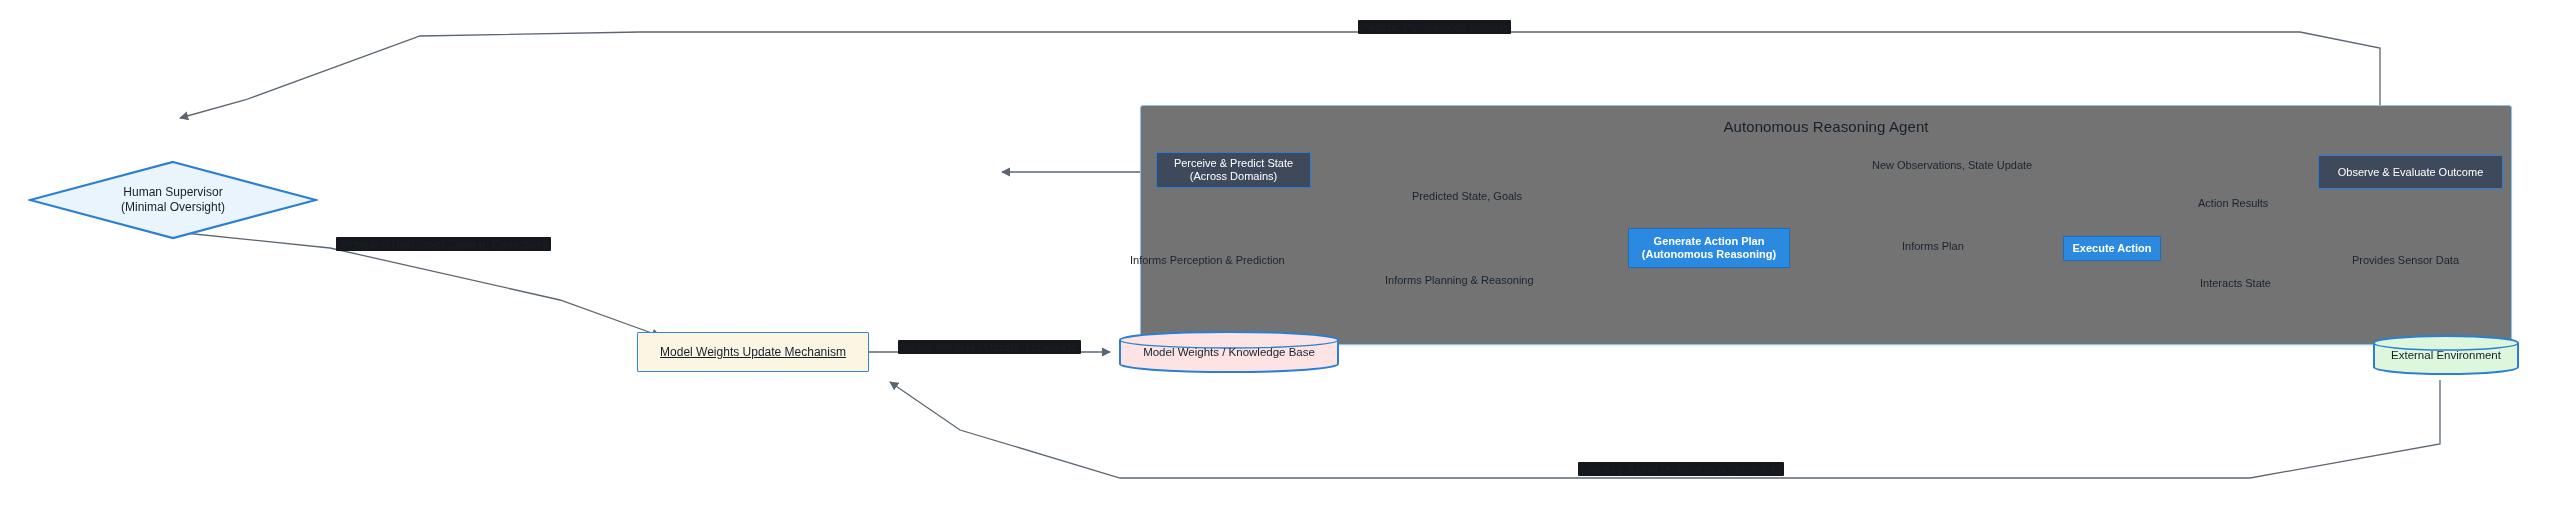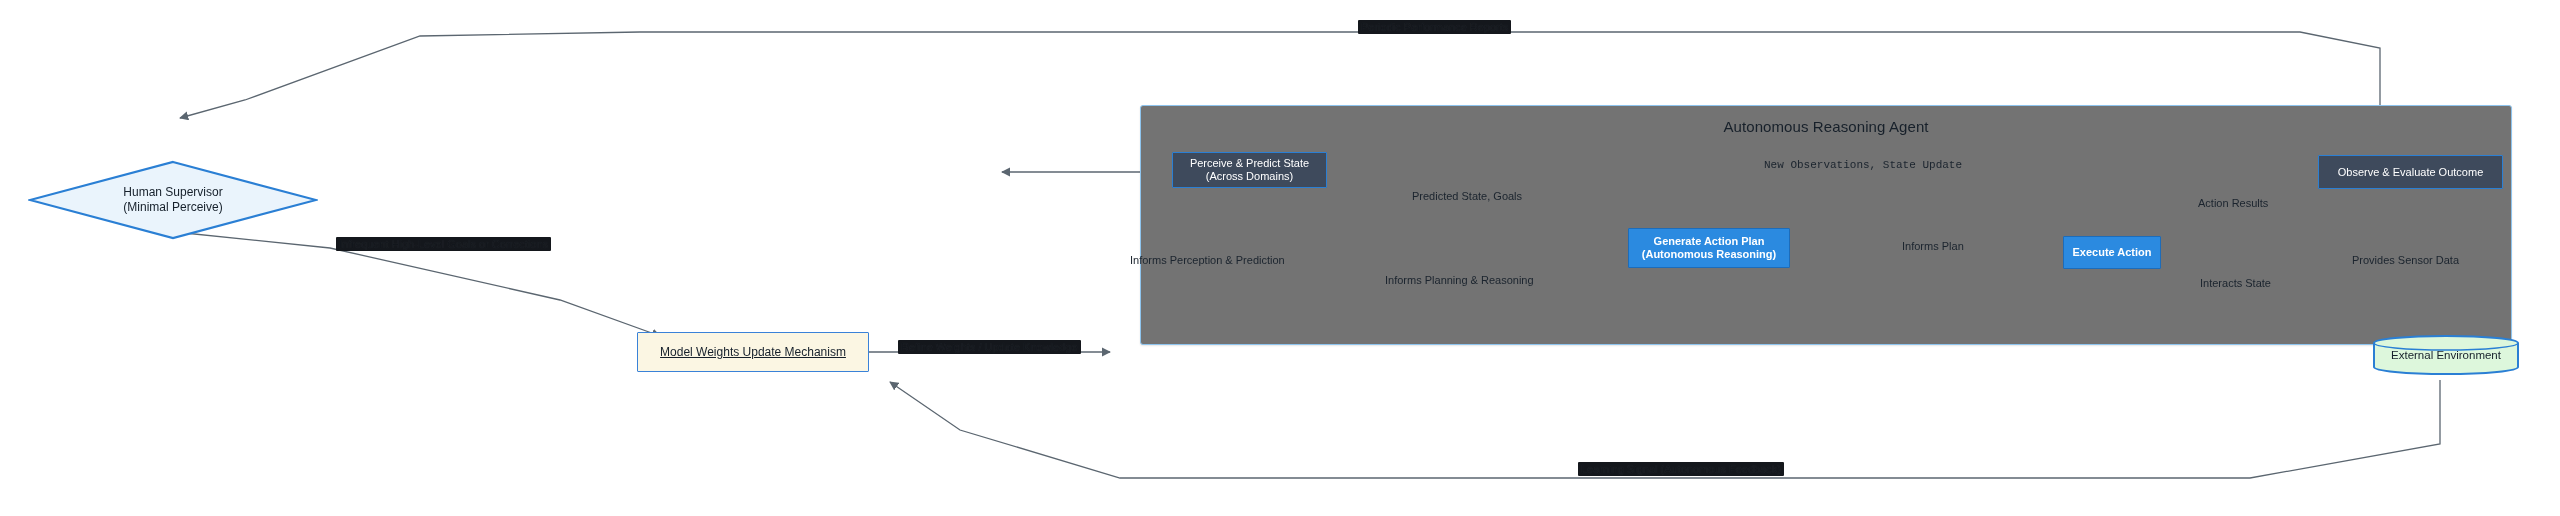--- a/index.html
+++ b/index.html
@@ -176,57 +176,64 @@
 
   <div class="node container-box" style="left:1140px; top:105px; width:1372px; height:240px;">
     <div class="container-title" style="left:0; right:0; top:12px;">Autonomous Reasoning Agent</div>
   </div>
 
   <div class="diamond-wrap" style="left:28px; top:160px; width:290px; height:80px;">
     <svg width="290" height="80" viewBox="0 0 290 80" xmlns="http://www.w3.org/2000/svg">
       <polygon points="145,2 288,40 145,78 2,40" fill="#eaf4fc" stroke="#2a7fd4" stroke-width="2.2"></polygon>
     </svg>
     <div class="diamond-label">Human Supervisor
-(Minimal Perceive)</div>
-  </div>
-
-  <div class="node box-dark" style="left:1156px; top:152px; width:155px; height:36px;margin-left:16px;">
+(Minimal Oversight)</div>
+  </div>
+
+  <div class="node box-dark" style="left:1156px; top:152px; width:155px; height:36px;">
     <span>Perceive &amp; Predict State
 (Across Domains)</span>
   </div>
 
   <div class="node box-blue" style="left:1628px; top:228px; width:162px; height:40px;">
     <span>Generate Action Plan
 (Autonomous Reasoning)</span>
   </div>
 
-  <div class="node box-blue" style="left:2063px; top:236px; width:98px; height:33px;">
+  <div class="node box-blue" style="left:2063px; top:236px; width:98px; height:25px;">
     <span>Execute Action</span>
   </div>
 
   <div class="node box-dark" style="left:2318px; top:155px; width:185px; height:34px;">
     <span>Observe &amp; Evaluate Outcome</span>
   </div>
 
   <div class="node box-cream" style="left:637px; top:332px; width:232px; height:40px;text-decoration:underline;">
     <span>Model Weights Update Mechanism</span>
   </div>
 
+  <div class="cyl-wrap" style="left:1118px; top:330px; width:222px; height:44px;">
+    <svg width="222" height="44" viewBox="0 0 222 44" xmlns="http://www.w3.org/2000/svg">
+      <path d="M2,10 a109,8 0 0 1 218,0 v24 a109,8 0 0 1 -218,0 z" fill="#fde3e4" stroke="#2a7fd4" stroke-width="2"></path>
+      <path d="M2,10 a109,8 0 0 0 218,0" fill="none" stroke="#2a7fd4" stroke-width="1.4"></path>
+    </svg>
+    <div class="cyl-label">Model Weights / Knowledge Base</div>
+  </div>
 
   <div class="cyl-wrap" style="left:2372px; top:334px; width:148px; height:42px;">
     <svg width="148" height="42" viewBox="0 0 148 42" xmlns="http://www.w3.org/2000/svg">
       <path d="M2,9 a72,7 0 0 1 144,0 v24 a72,7 0 0 1 -144,0 z" fill="#ddf7dc" stroke="#2a7fd4" stroke-width="2"></path>
       <path d="M2,9 a72,7 0 0 0 144,0" fill="none" stroke="#2a7fd4" stroke-width="1.4"></path>
     </svg>
     <div class="cyl-label">External Environment</div>
   </div>
 
   <div class="edge-label obscured" style="left:1358px; top:20px;">Periodic Performance Reports</div>
 
-  <div class="edge-label" style="left:1764px; top:159px;font-family:Liberation Mono, monospace;">New Observations, State Update</div>
+  <div class="edge-label" style="left:1872px; top:159px;">New Observations, State Update</div>
 
   <div class="edge-label" style="left:1412px; top:190px;">Predicted State, Goals</div>
 
   <div class="edge-label" style="left:1902px; top:240px;">Informs Plan</div>
 
   <div class="edge-label" style="left:2198px; top:197px;">Action Results</div>
 
   <div class="edge-label" style="left:2200px; top:277px;">Interacts State</div>
 
   <div class="edge-label" style="left:2352px; top:254px;">Provides Sensor Data</div>

